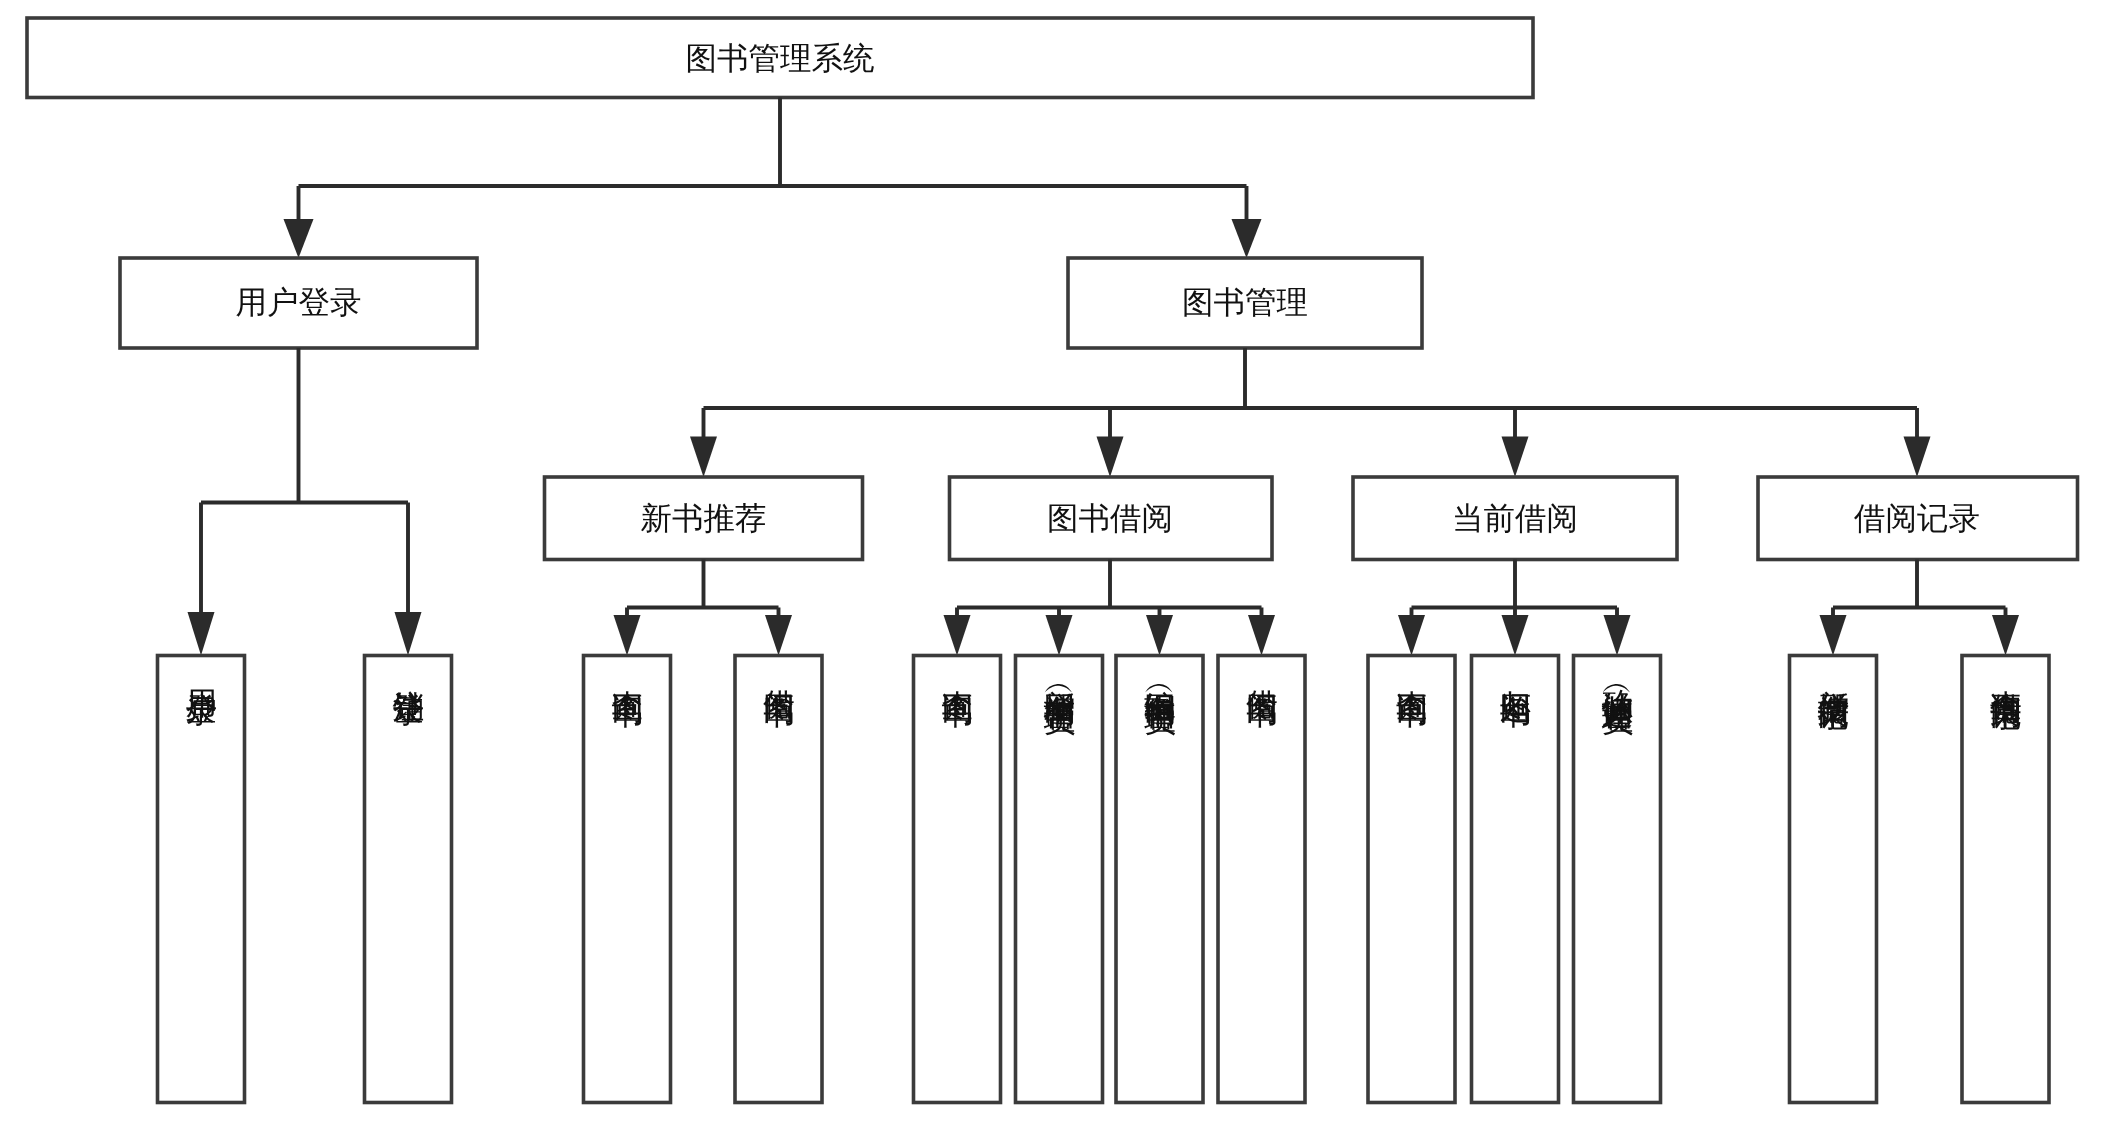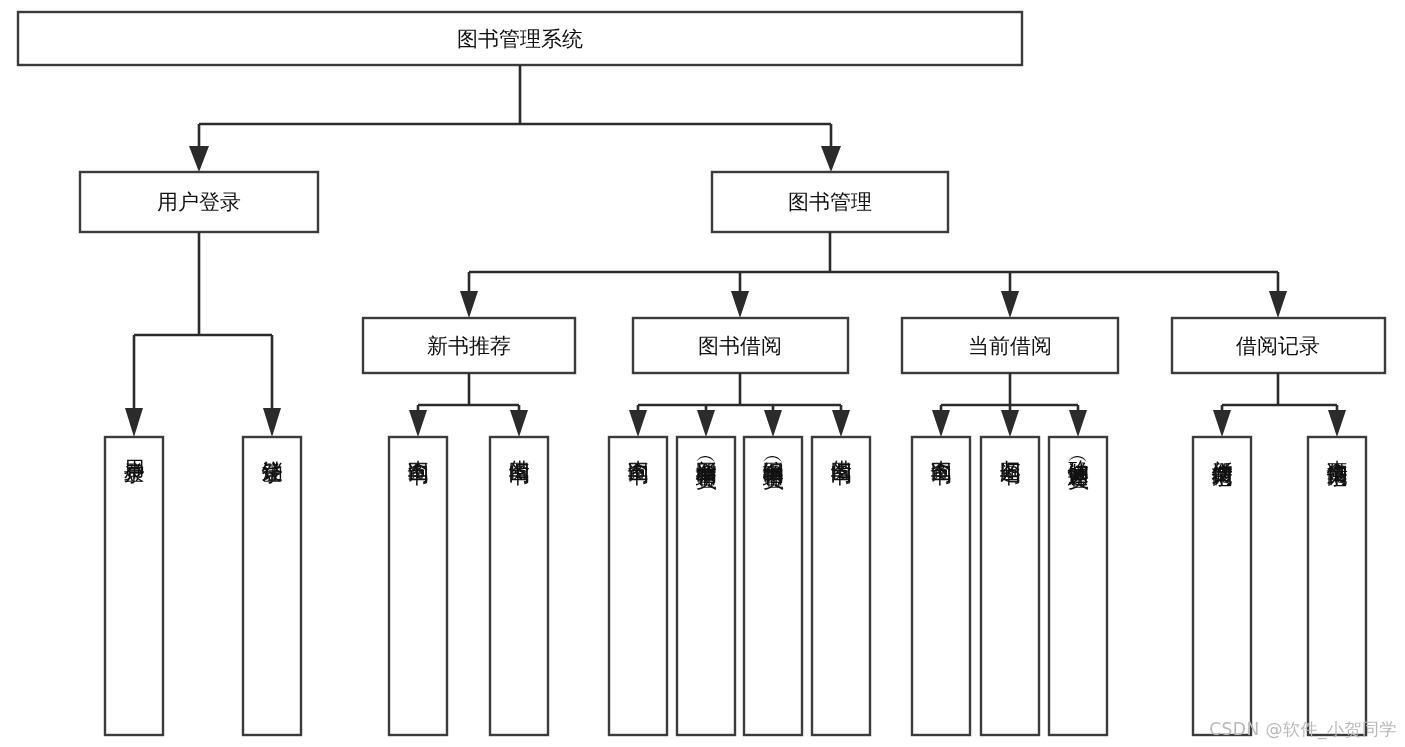--- a/index.html
+++ b/index.html
@@ -248,15 +248,14 @@
     <span class="leaf-label">确认归还（管理员）</span>
   </div>
 
   <div class="leaf-label-wrap" style="left:1193px; top:443px; width:58px; height:292px;">
     <span class="leaf-label">新增借阅记录</span>
   </div>
   <div class="leaf-label-wrap" style="left:1308px; top:443px; width:58px; height:292px;">
     <span class="leaf-label">查询借阅记录</span>
   </div>
 
-  <div class="watermark">CSDN @软件_小贺同学</div>
 
 </div>
 
 </body></html>

